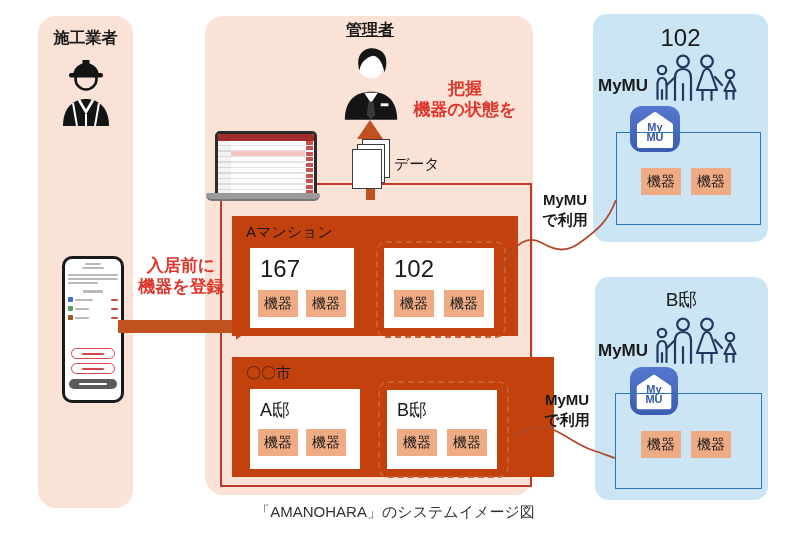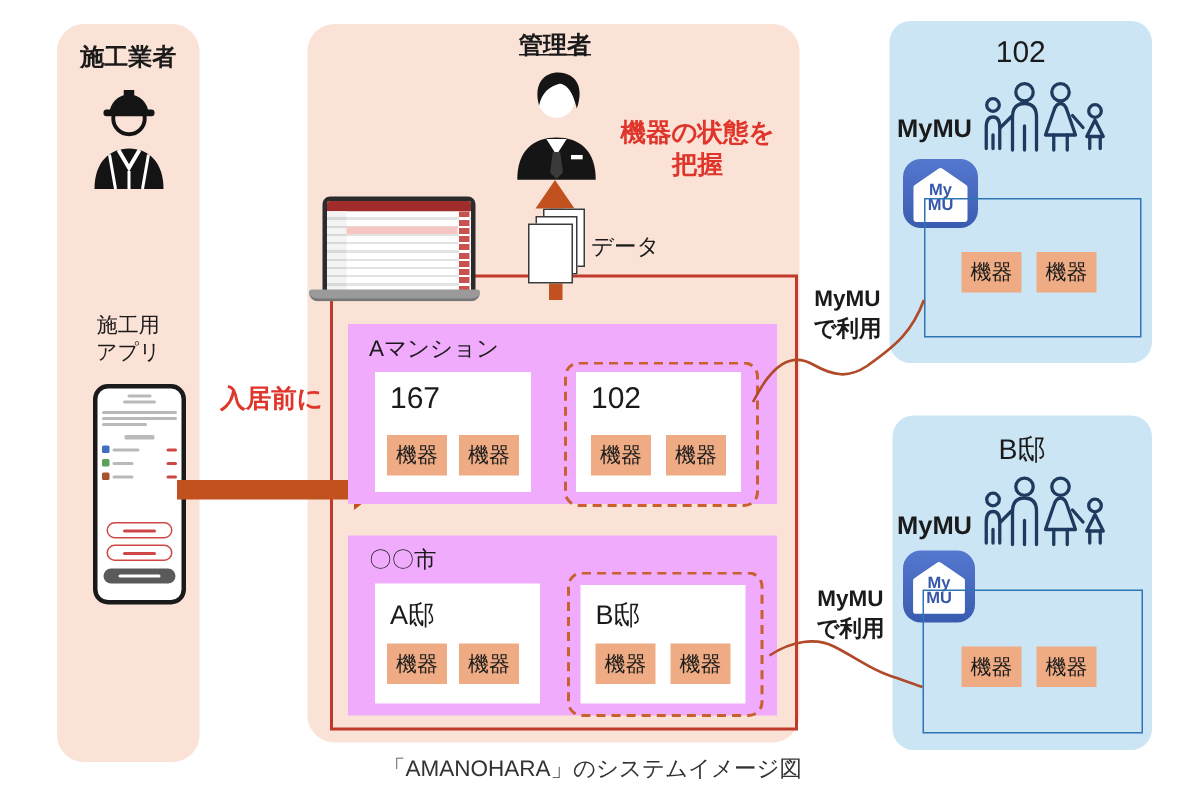--- a/index.html
+++ b/index.html
@@ -1,28 +1,28 @@
 <!DOCTYPE html>
 <html><head>
 <meta charset="utf-8">
 <style>
   html,body{margin:0;padding:0;background:#fff;}
   #stage{position:relative;width:790px;height:533px;background:#fff;overflow:hidden;
          font-family:"Liberation Sans","DejaVu Sans",sans-serif;color:#1a1a1a;}
   .abs{position:absolute;}
   .panel-pink{background:#fbe2d6;border-radius:18px;}
   .panel-blue{background:#cbe5f4;border-radius:14px;}
-  .gray-box{background:#f0abfc;}
+  .gray-box{background:#c2410c;}
   .room{background:#fff;}
   .chip{background:#eeab84;width:40px;height:27px;display:flex;align-items:center;justify-content:center;
         font-size:14px;color:#1a1a1a;}
   .dashed-box{border:2px dashed #c8602f;border-radius:10px;}
   .inner-box{border:1.6px solid #2e75b6;}
   .ttl{font-size:16px;font-weight:600;color:#1a1a1a;text-align:center;}
-  .big-num{font-size:20px;color:#1a1a1a;}
+  .big-num{font-size:24px;color:#1a1a1a;}
   .red-note{color:#e0352a;font-weight:bold;font-size:17px;text-align:center;line-height:1.25;}
   .small-lbl{font-size:14px;text-align:center;line-height:1.25;color:#1a1a1a;}
   .conn-lbl{font-size:15px;font-weight:600;text-align:center;line-height:1.3;color:#1a1a1a;}
   .red-rect{border:2px solid #bf3a2b;}
   svg{display:block;}
   
   .laptop-screen{background:#fff;border:3px solid #2b2b2b;border-radius:5px 5px 0 0;overflow:hidden;}
   .laptop-head{height:7px;background:#a02c2c;}
   .laptop-body{position:relative;height:100%;
      background:repeating-linear-gradient(#ffffff 0 4px,#e3e3e3 4px 5.5px);}
@@ -40,21 +40,21 @@
   .ph-red{background:#cf4646;height:2px;width:7px;margin-left:auto;flex:none;border-radius:1px;}
   .ph-pill{border:1px solid #cf4646;border-radius:6px;height:9px;margin:4px 6px 0 6px;
            display:flex;align-items:center;justify-content:center;}
   .ph-pill-in{background:#cf4646;height:2px;width:22px;border-radius:1px;}
   .ph-dark{background:#5a5a5a;border-radius:6px;height:10px;margin:5px 4px 0 4px;
            display:flex;align-items:center;justify-content:center;}
   .ph-dark-in{background:#fff;height:2px;width:28px;border-radius:1px;}
   
   .doc{position:absolute;background:#fff;border:1.6px solid #3a3a3a;width:26px;height:37px;}
   
-  .mymu-app{background:linear-gradient(#5578cf,#3a5cb0);border-radius:12px;position:relative;}
+  .mymu-app{background:linear-gradient(#5578cf,#3a5cb0);border-radius:12px;position:relative;margin-left:28px;}
   .mymu-txt{position:absolute;left:0;right:0;text-align:center;font-size:11px;line-height:10px;
             font-weight:bold;color:#3558a8;}
   
   .arrow-bar{background:#c1511f;}
   .caption{font-size:15px;color:#333;text-align:center;}
 </style>
 </head>
 <body>
 
 <div id="stage">
@@ -65,24 +65,20 @@
     <div class="abs" style="left:18px;top:36px;">
       <svg width="60" height="74" viewBox="0 0 60 74">
         <circle cx="30" cy="27" r="10.5" fill="none" stroke="#141414" stroke-width="2.6"></circle>
         <path d="M17 24 a13 13 0 0 1 26 0 z" fill="#141414"></path>
         <rect x="26.5" y="8" width="7" height="6" fill="#141414"></rect>
         <rect x="13" y="21" width="34" height="4.5" rx="2" fill="#141414"></rect>
         <path d="M7 74 C7 56 17 47 30 47 C43 47 53 56 53 74 Z" fill="#141414"></path>
         <path d="M23 48 L30 60 L37 48" stroke="#fff" stroke-width="2.6" fill="none"></path>
         <path d="M17 51 L21 74 M43 51 L39 74 M30 62 L30 74" stroke="#fff" stroke-width="2" fill="none"></path>
       </svg>
-    </div>
-    <div class="small-lbl abs" style="left:0;right:0;top:192px;">
-      <div>施工用</div>
-      <div>アプリ</div>
     </div>
 
     <div class="phone abs" style="left:24px;top:240px;width:56px;height:141px;">
       <div class="ph-bar" style="width:16px;margin:4px auto 0;"></div>
       <div class="ph-bar" style="width:22px;margin:2px auto 0;"></div>
       <div class="ph-bar" style="margin:5px 3px 0;"></div>
       <div class="ph-bar" style="margin:2px 3px 0;"></div>
       <div class="ph-bar" style="margin:2px 3px 0;width:30px;"></div>
       <div class="ph-bar" style="width:20px;margin:6px auto 0;height:3px;"></div>
       <div class="ph-row">
@@ -123,22 +119,22 @@
       <circle cx="32" cy="23" r="12.5" fill="#fff"></circle>
       <path d="M20 27 C15 8 28 2 38 5 C48 8 50 18 46 29 C43 16 38 12 34 12 C27 14 22 18 20 27 Z" fill="#151515"></path>
       <path d="M5 78 C5 58 16 49 32 49 C48 49 59 58 59 78 Z" fill="#151515"></path>
       <path d="M25 50 L32 61 L39 50 Z" fill="#fff"></path>
       <path d="M29.5 59 L34.5 59 L36.5 73 L32 77.5 L27.5 73 Z" fill="#3a3a3a"></path>
       <rect x="42" y="61" width="8" height="3" fill="#fff"></rect>
     </svg>
   </div>
 
   <div class="red-note abs" style="left:403px;top:78px;width:124px;">
+    <div>把握</div>
     <div>機器の状態を</div>
-    <div>把握</div>
   </div>
 
 
   <div class="laptop-screen abs" style="left:215px;top:131px;width:96px;height:62px;">
     <div class="laptop-head"></div>
     <div class="laptop-body">
       <div class="laptop-side"></div>
       <div class="laptop-btns"></div>
       <div class="laptop-hl"></div>
     </div>
@@ -150,41 +146,42 @@
 
   <div class="abs" style="left:352px;top:139px;width:40px;height:50px;">
     <div class="doc" style="left:10px;top:0;"></div>
     <div class="doc" style="left:5px;top:5px;"></div>
     <div class="doc" style="left:0;top:10px;width:28px;height:38px;"></div>
   </div>
   <div class="abs" style="left:394px;top:155px;font-size:15px;">データ</div>
 
   <div class="red-note abs" style="left:121px;top:255px;width:120px;">
     <div>入居前に</div>
+    <div>機器を登録</div>
   </div>
   <div class="abs arrow-bar" style="left:118px;top:320px;width:119px;height:13px;"></div>
   <div class="abs" style="left:236px;top:312px;width:0;height:0;border-top:14.5px solid transparent;border-bottom:14.5px solid transparent;border-left:18px solid #c1511f;"></div>
 
   <div class="abs gray-box" style="left:232px;top:216px;width:286px;height:120px;">
     <div class="abs" style="left:14px;top:7px;font-size:15px;">Aマンション</div>
     <div class="abs room" style="left:18px;top:32px;width:104px;height:80px;">
       <div class="big-num abs" style="left:10px;top:7px;">167</div>
       <div class="chip abs" style="left:8px;top:42px;">機器</div>
       <div class="chip abs" style="left:56px;top:42px;">機器</div>
     </div>
     <div class="abs dashed-box" style="left:144px;top:25px;width:126px;height:93px;">
       <div class="abs room" style="left:6px;top:5px;width:110px;height:80px;">
         <div class="big-num abs" style="left:10px;top:7px;">102</div>
         <div class="chip abs" style="left:10px;top:42px;">機器</div>
         <div class="chip abs" style="left:60px;top:42px;">機器</div>
       </div>
     </div>
   </div>
 
-  <div class="abs gray-box" style="left:232px;top:357px;width:286px;height:120px;">
+  <div class="abs gray-box" style="left:232px;top:357px;width:286px;height:120px;padding-left:36px;">
     <div class="abs" style="left:14px;top:7px;font-size:15px;">〇〇市</div>
     <div class="abs room" style="left:18px;top:32px;width:110px;height:80px;">
       <div class="abs" style="left:10px;top:9px;font-size:18px;">A邸</div>
       <div class="chip abs" style="left:8px;top:40px;">機器</div>
       <div class="chip abs" style="left:56px;top:40px;">機器</div>
     </div>
     <div class="abs dashed-box" style="left:146px;top:24px;width:127px;height:93px;">
       <div class="abs room" style="left:7px;top:7px;width:110px;height:79px;">
         <div class="abs" style="left:10px;top:8px;font-size:18px;">B邸</div>
         <div class="chip abs" style="left:10px;top:39px;">機器</div>

